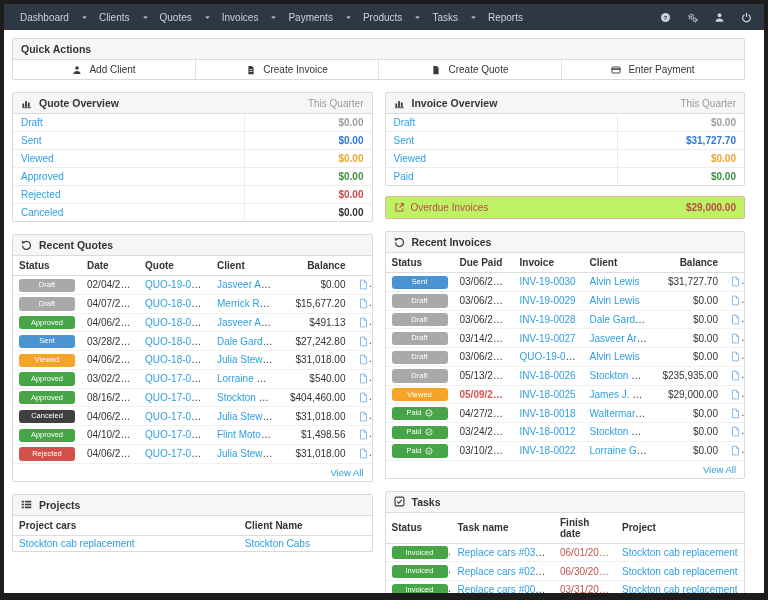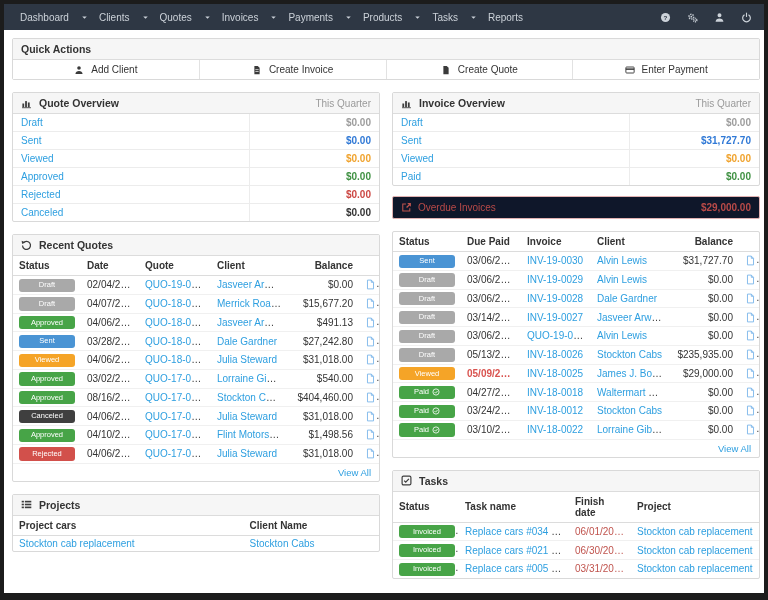--- a/index.html
+++ b/index.html
@@ -9,41 +9,41 @@
   .navbar{height:26px;background:#2e3744;display:flex;align-items:center;justify-content:space-between;padding:0 12px 0 14px;}
   .nav-left{display:flex;align-items:center;}
   .nav-item{color:#ccd2d9;font-size:10px;margin-right:8px;display:inline-flex;align-items:center;cursor:pointer;white-space:nowrap;}
   .nav-item .lbl{padding:2px 2px;}
   .icn{display:inline-block;vertical-align:middle;}
   .nav-caret{width:9px;height:9px;margin-left:9px;color:#ccd2d9;}
   .nav-right{display:flex;gap:16px;align-items:center;color:#ccd2d9;}
   .nav-right .icn{width:11px;height:11px;}
   .nav-ic{cursor:pointer;display:inline-flex;}
   
-  .content{padding:8px 4px 0 8px;}
+  .content{padding:8px 19px 0 8px;}
   .panel{border:1px solid #d9d9d9;background:#fff;border-radius:2px;}
   .panel-h{background:#f6f6f6;border-bottom:1px solid #dcdcdc;padding:4px 8px;display:flex;align-items:center;font-size:10.5px;font-weight:bold;color:#333;}
   .panel-h .icn{width:11px;height:11px;margin-right:7px;color:#3d3d3d;flex:none;}
   .ph-right{margin-left:auto;font-weight:normal;color:#9a9a9a;font-size:10px;}
   
   .qa-row{display:flex;}
   .qa-btn{flex:1;display:flex;align-items:center;justify-content:center;gap:7px;padding:4px 0;font-size:10px;color:#333;border-right:1px solid #e2e2e2;cursor:pointer;background:#fff;}
   .qa-btn:last-child{border-right:none;}
   .qa-btn .icn{width:10px;height:10px;color:#3a3a3a;}
   
   .grid{display:flex;gap:12px;margin-top:12px;}
   .col{flex:1;display:flex;flex-direction:column;min-width:0;}
   .mt{margin-top:12px;}
   
   .ov-row{display:flex;border-bottom:1px solid #ececec;font-size:10px;align-items:stretch;}
   .ov-row:last-child{border-bottom:none;}
   .ov-cell-l{width:60%;padding:3px 8px;border-right:1px solid #ececec;}
   .ov-cell-r{flex:1;padding:3px 8px;text-align:right;font-weight:600;}
   
-  .alert-overdue{margin-top:10px;border:1px solid #e0b1b1;background:#0f172a;border-radius:2px;display:flex;justify-content:space-between;align-items:center;padding:5px 8px;font-size:10px;color:#b94a48;}
+  .alert-overdue{margin-top:10px;border:1px solid #e0b1b1;background:#bef264;border-radius:2px;display:flex;justify-content:space-between;align-items:center;padding:5px 8px;font-size:10px;color:#b94a48;}
   .alert-overdue .left{display:flex;align-items:center;gap:6px;cursor:pointer;}
   .alert-overdue .icn{width:11px;height:11px;color:#c0544e;}
   .alert-amt{font-weight:600;color:#b94a48;}
   
   table{width:100%;border-collapse:collapse;font-size:10px;table-layout:fixed;}
   thead th{font-weight:bold;color:#333;padding:4px 6px;border-bottom:1px solid #dcdcdc;text-align:left;font-size:10px;}
   tbody td{padding:2px 6px;border-bottom:1px solid #f0f0f0;color:#333;vertical-align:middle;overflow:hidden;white-space:nowrap;text-overflow:ellipsis;}
   tbody tr:last-child td{border-bottom:none;}
   th.r,td.r{text-align:right;}
   .badge{display:inline-flex;align-items:center;justify-content:center;gap:3px;width:56px;padding:2.5px 0;border-radius:3px;color:#fff;font-size:7.5px;line-height:1.1;}
@@ -429,20 +429,27 @@
             <svg class="icn" viewBox="0 0 16 16" fill="currentColor">
                 <path fill="none" stroke="currentColor" stroke-width="1.5" d="M12.8 9.2v4H2.6V3h4.6"></path>
                 <path d="M9 1.6h5.4V7l-2-2-3.6 3.6-1.4-1.4L11.4 3.6z"></path>
               </svg>
             <span>Overdue Invoices</span>
           </span>
           <span class="alert-amt">$29,000.00</span>
         </div>
 
         <section class="panel mt">
+          <div class="panel-h">
+            <svg class="icn" viewBox="0 0 16 16" fill="currentColor">
+                <path fill="none" stroke="currentColor" stroke-width="1.8" d="M3.2 4.6A5.8 5.8 0 1 1 2.2 8"></path>
+                <path d="M1 1l.6 4.8 4.1-2.5z"></path>
+              </svg>
+            <span>Recent Invoices</span>
+          </div>
           <table>
             <colgroup>
                 <col style="width:68px">
                 <col style="width:60px">
                 <col style="width:70px">
                 <col>
                 <col style="width:70px">
                 <col style="width:20px">
               </colgroup>
             <thead id="ri-head">

